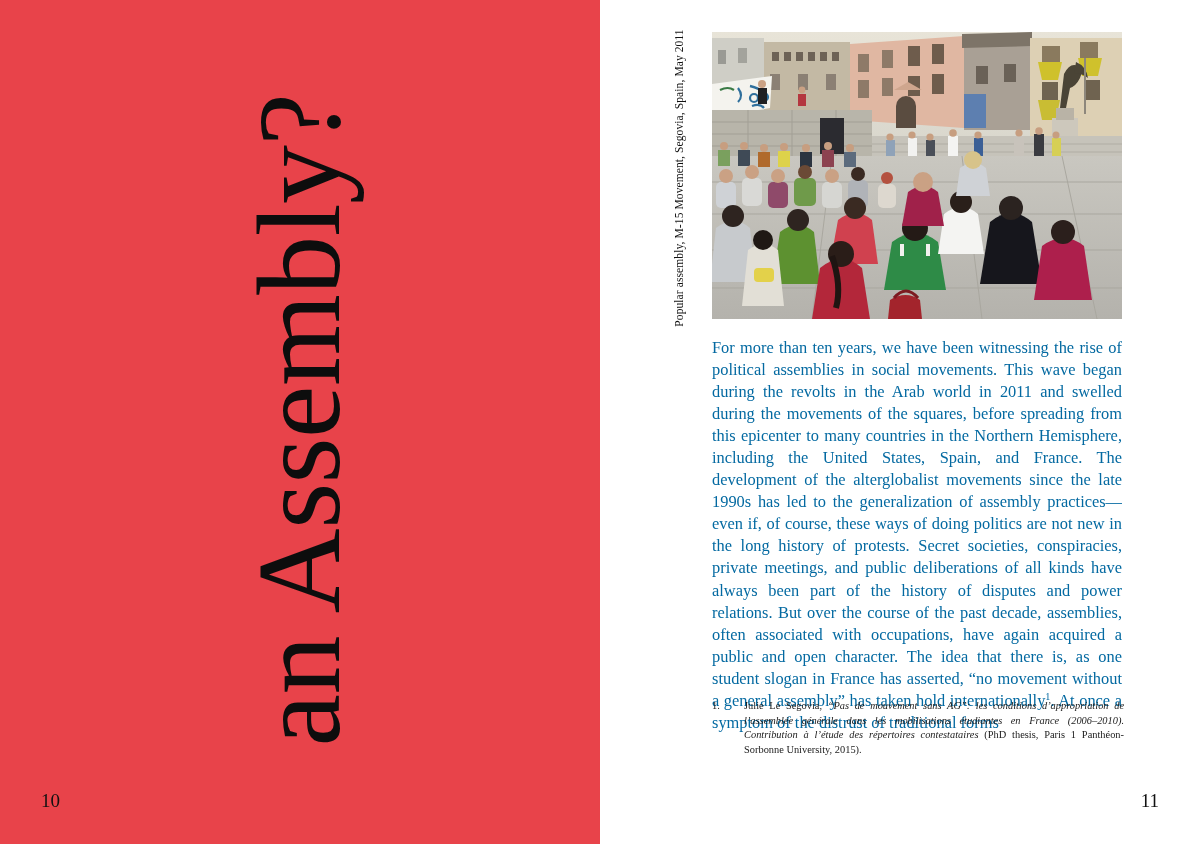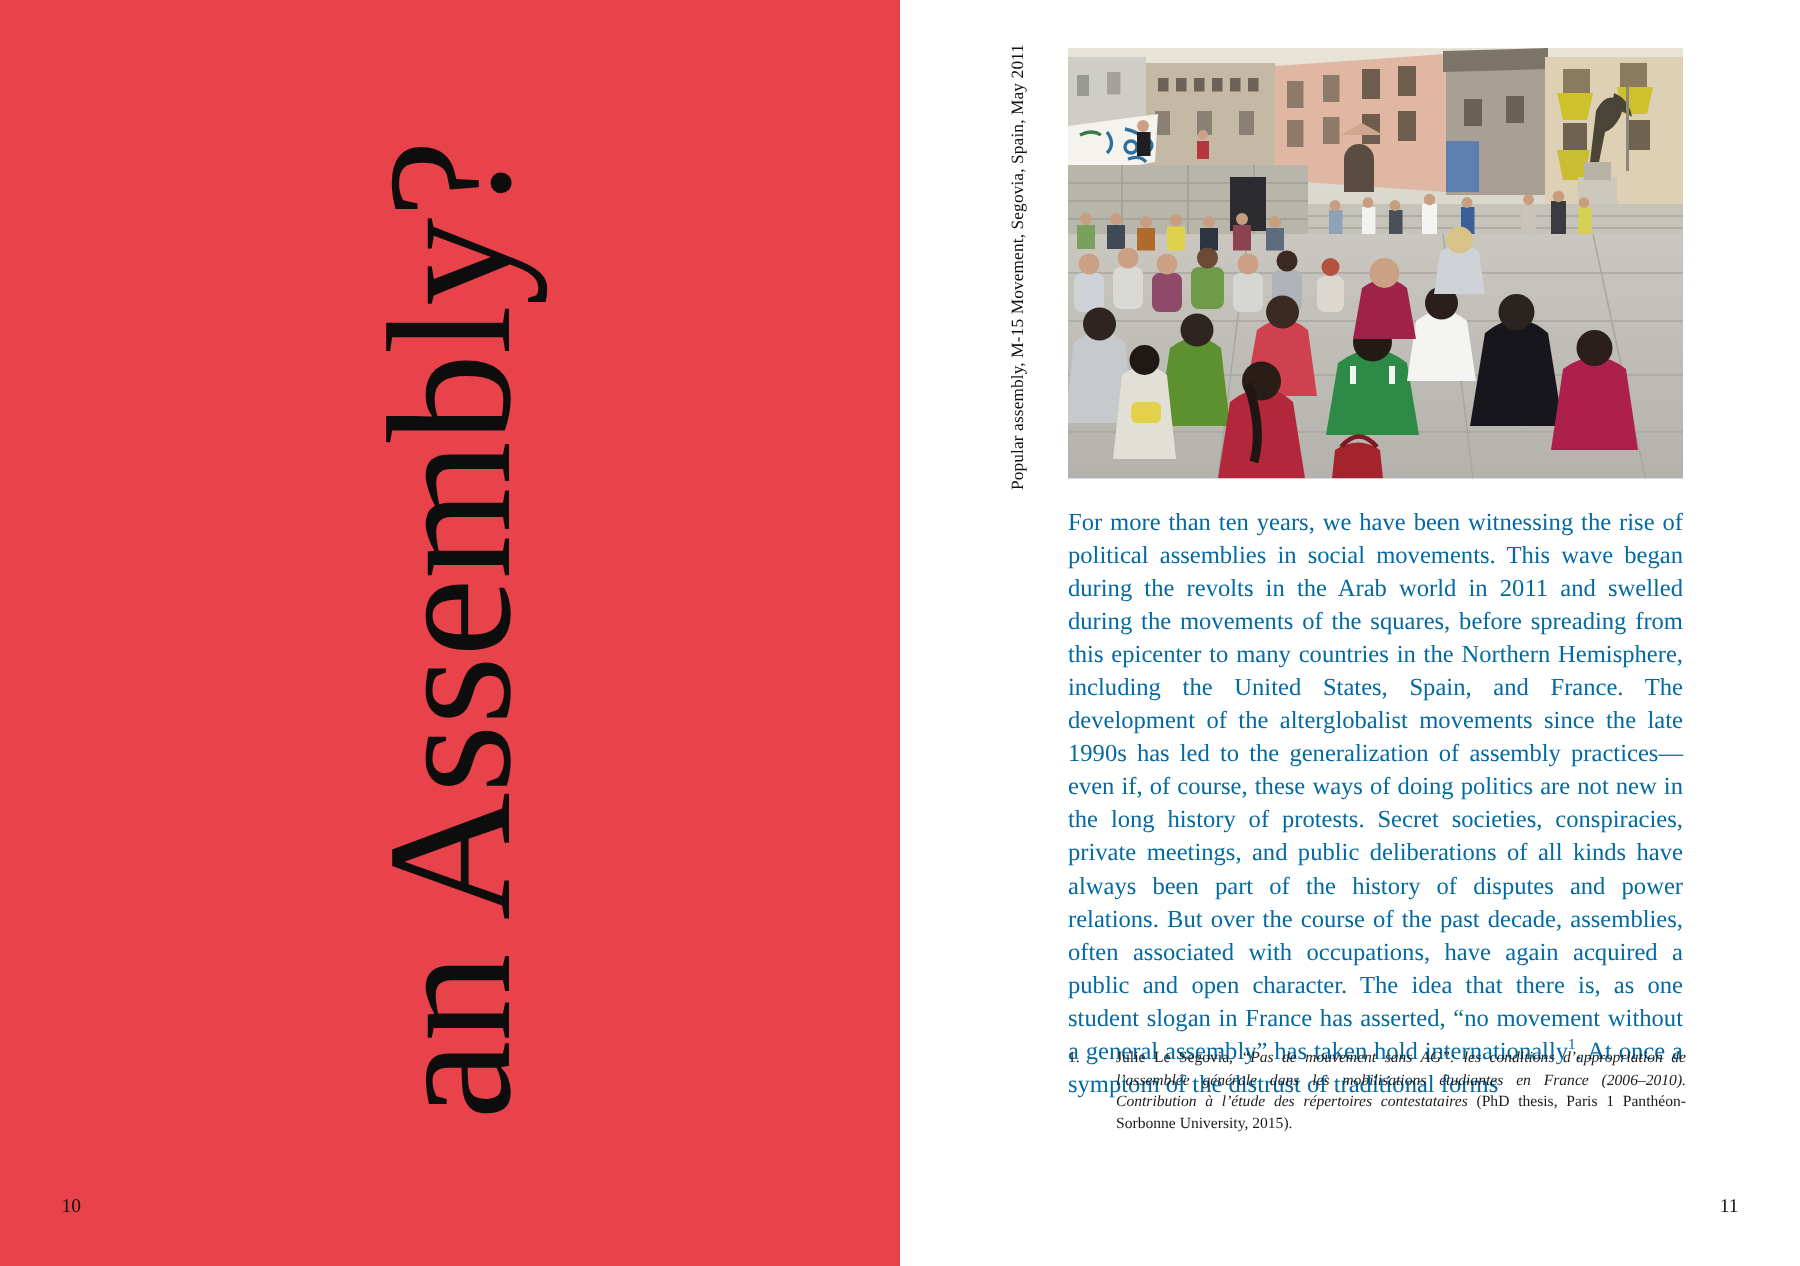--- a/index.html
+++ b/index.html
@@ -45,21 +45,21 @@
     font-family: "Liberation Serif", serif;
     font-size: 118px;
     line-height: 1.0;
     color: #0d0d0d;
     letter-spacing: -0.5px;
   }
   .folio {
     position: absolute;
     bottom: 32px;
     font-family: "Liberation Serif", serif;
-    font-size: 13px;
+    font-size: 19px;
     color: #111111;
   }
   .folio-left { left: 41px; }
   .folio-right { right: 41px; text-align: right; }
 
   
   .page-right {
     position: relative;
     width: 600px;
     height: 844px;

